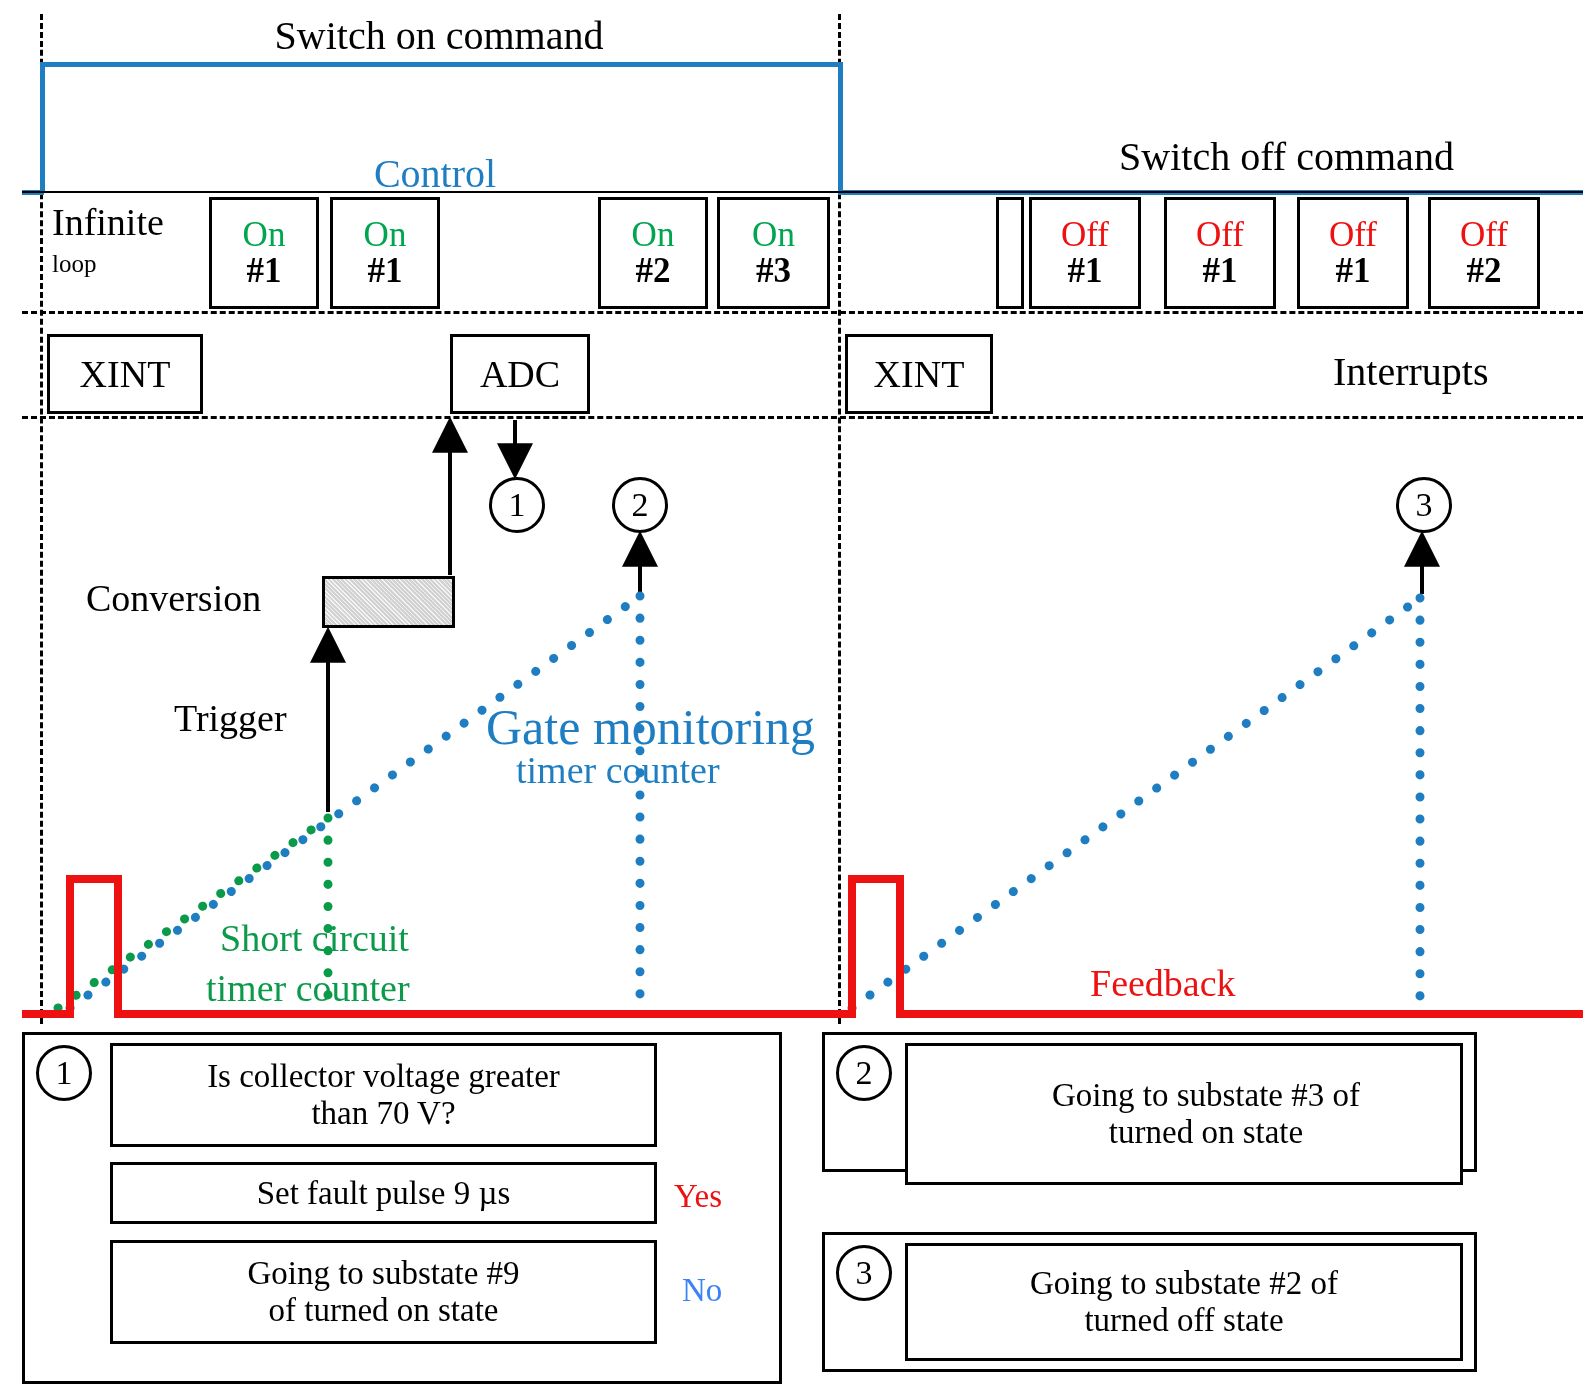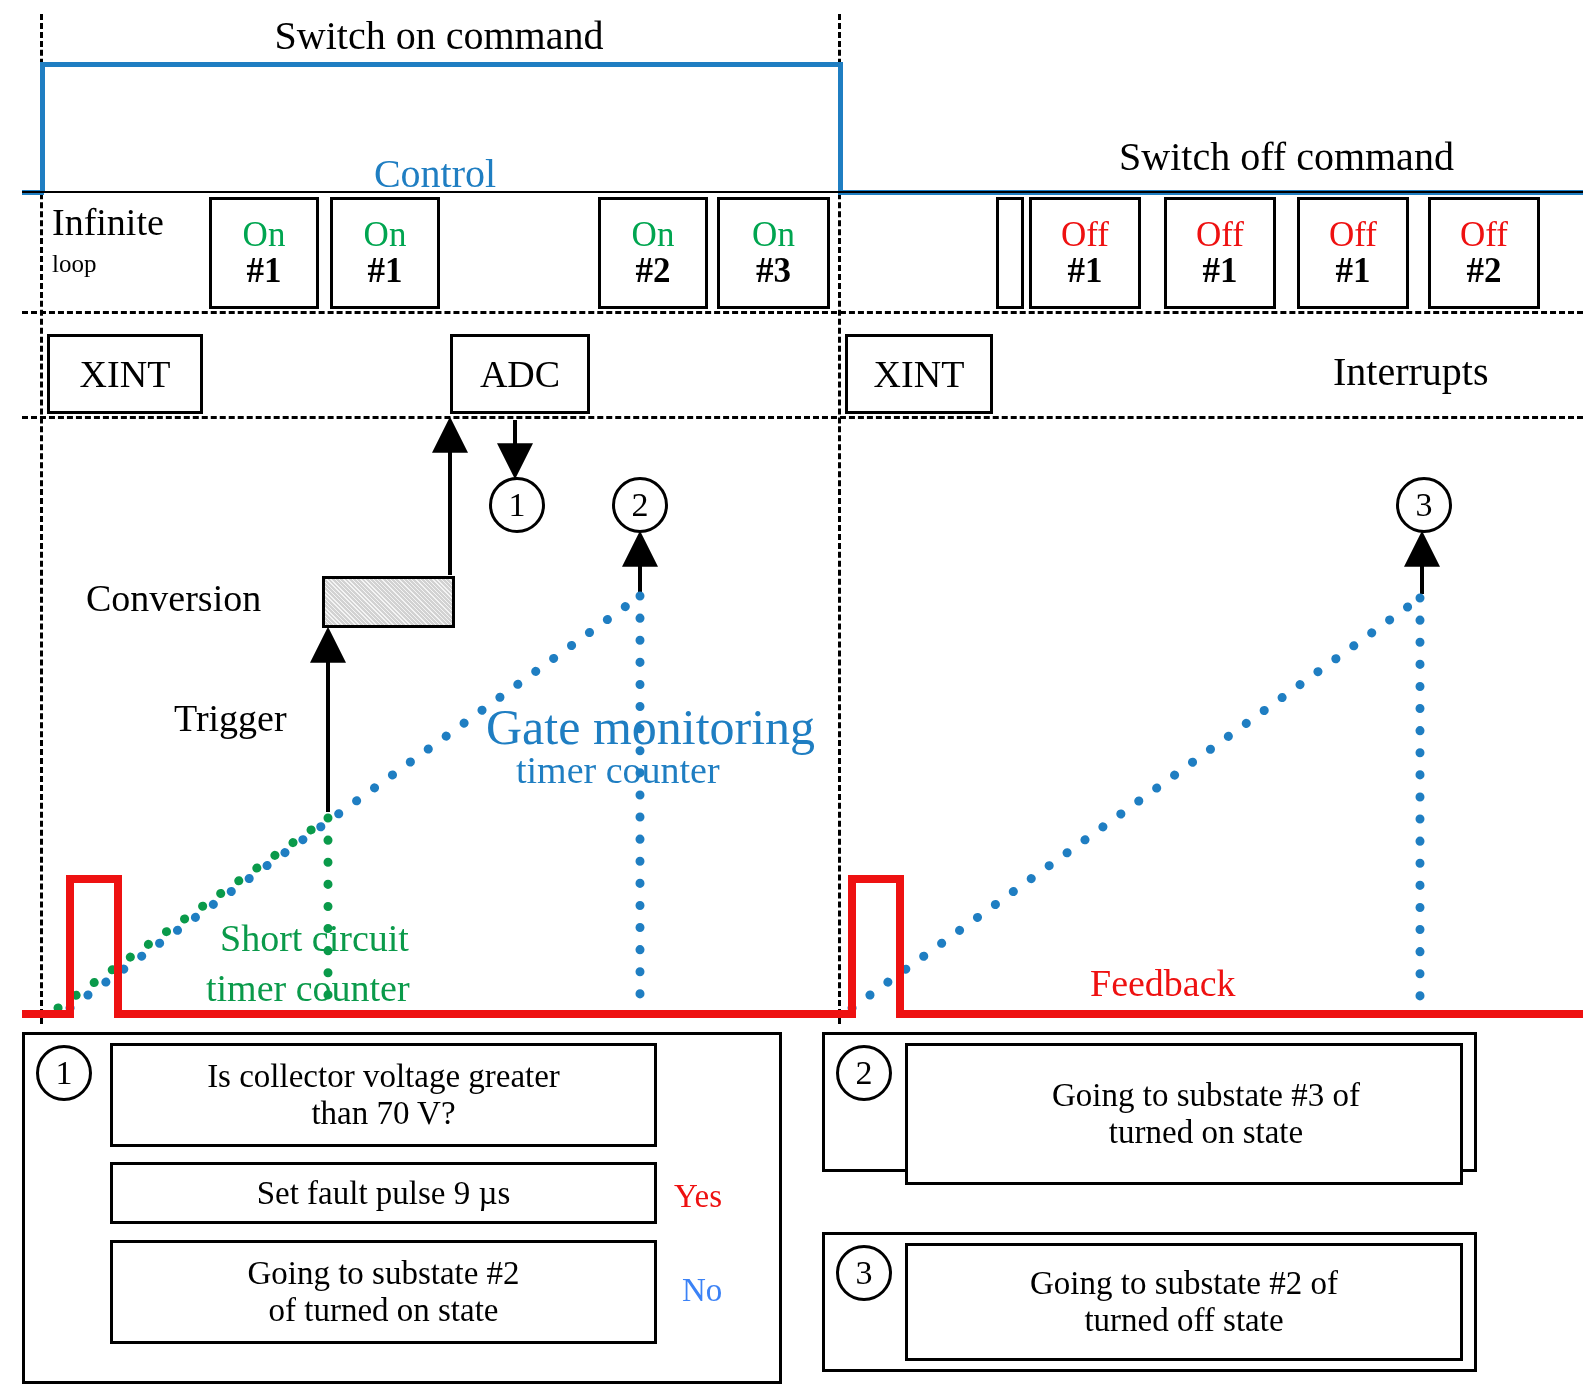--- a/index.html
+++ b/index.html
@@ -267,21 +267,21 @@
     <span>Is collector voltage greater</span>
     <span>than 70 V?</span>
   </div>
 
   <div class="legend-row" style="left:110px; top:1162px; width:547px; height:62px;">
     <span>Set fault pulse 9 µs</span>
   </div>
   <div class="yn yes" style="left:674px; top:1178px;">Yes</div>
 
   <div class="legend-row" style="left:110px; top:1240px; width:547px; height:104px; flex-direction:column;">
-    <span>Going to substate #2</span>
+    <span>Going to substate #9</span>
     <span>of turned on state</span>
   </div>
   <div class="yn no" style="left:682px; top:1272px;">No</div>
 
   <div class="legend" style="left:822px; top:1032px; width:655px; height:140px;"></div>
 
   <div class="circ" style="left:836px; top:1045px; width:56px; height:56px;">
     <span>2</span>
   </div>
 

